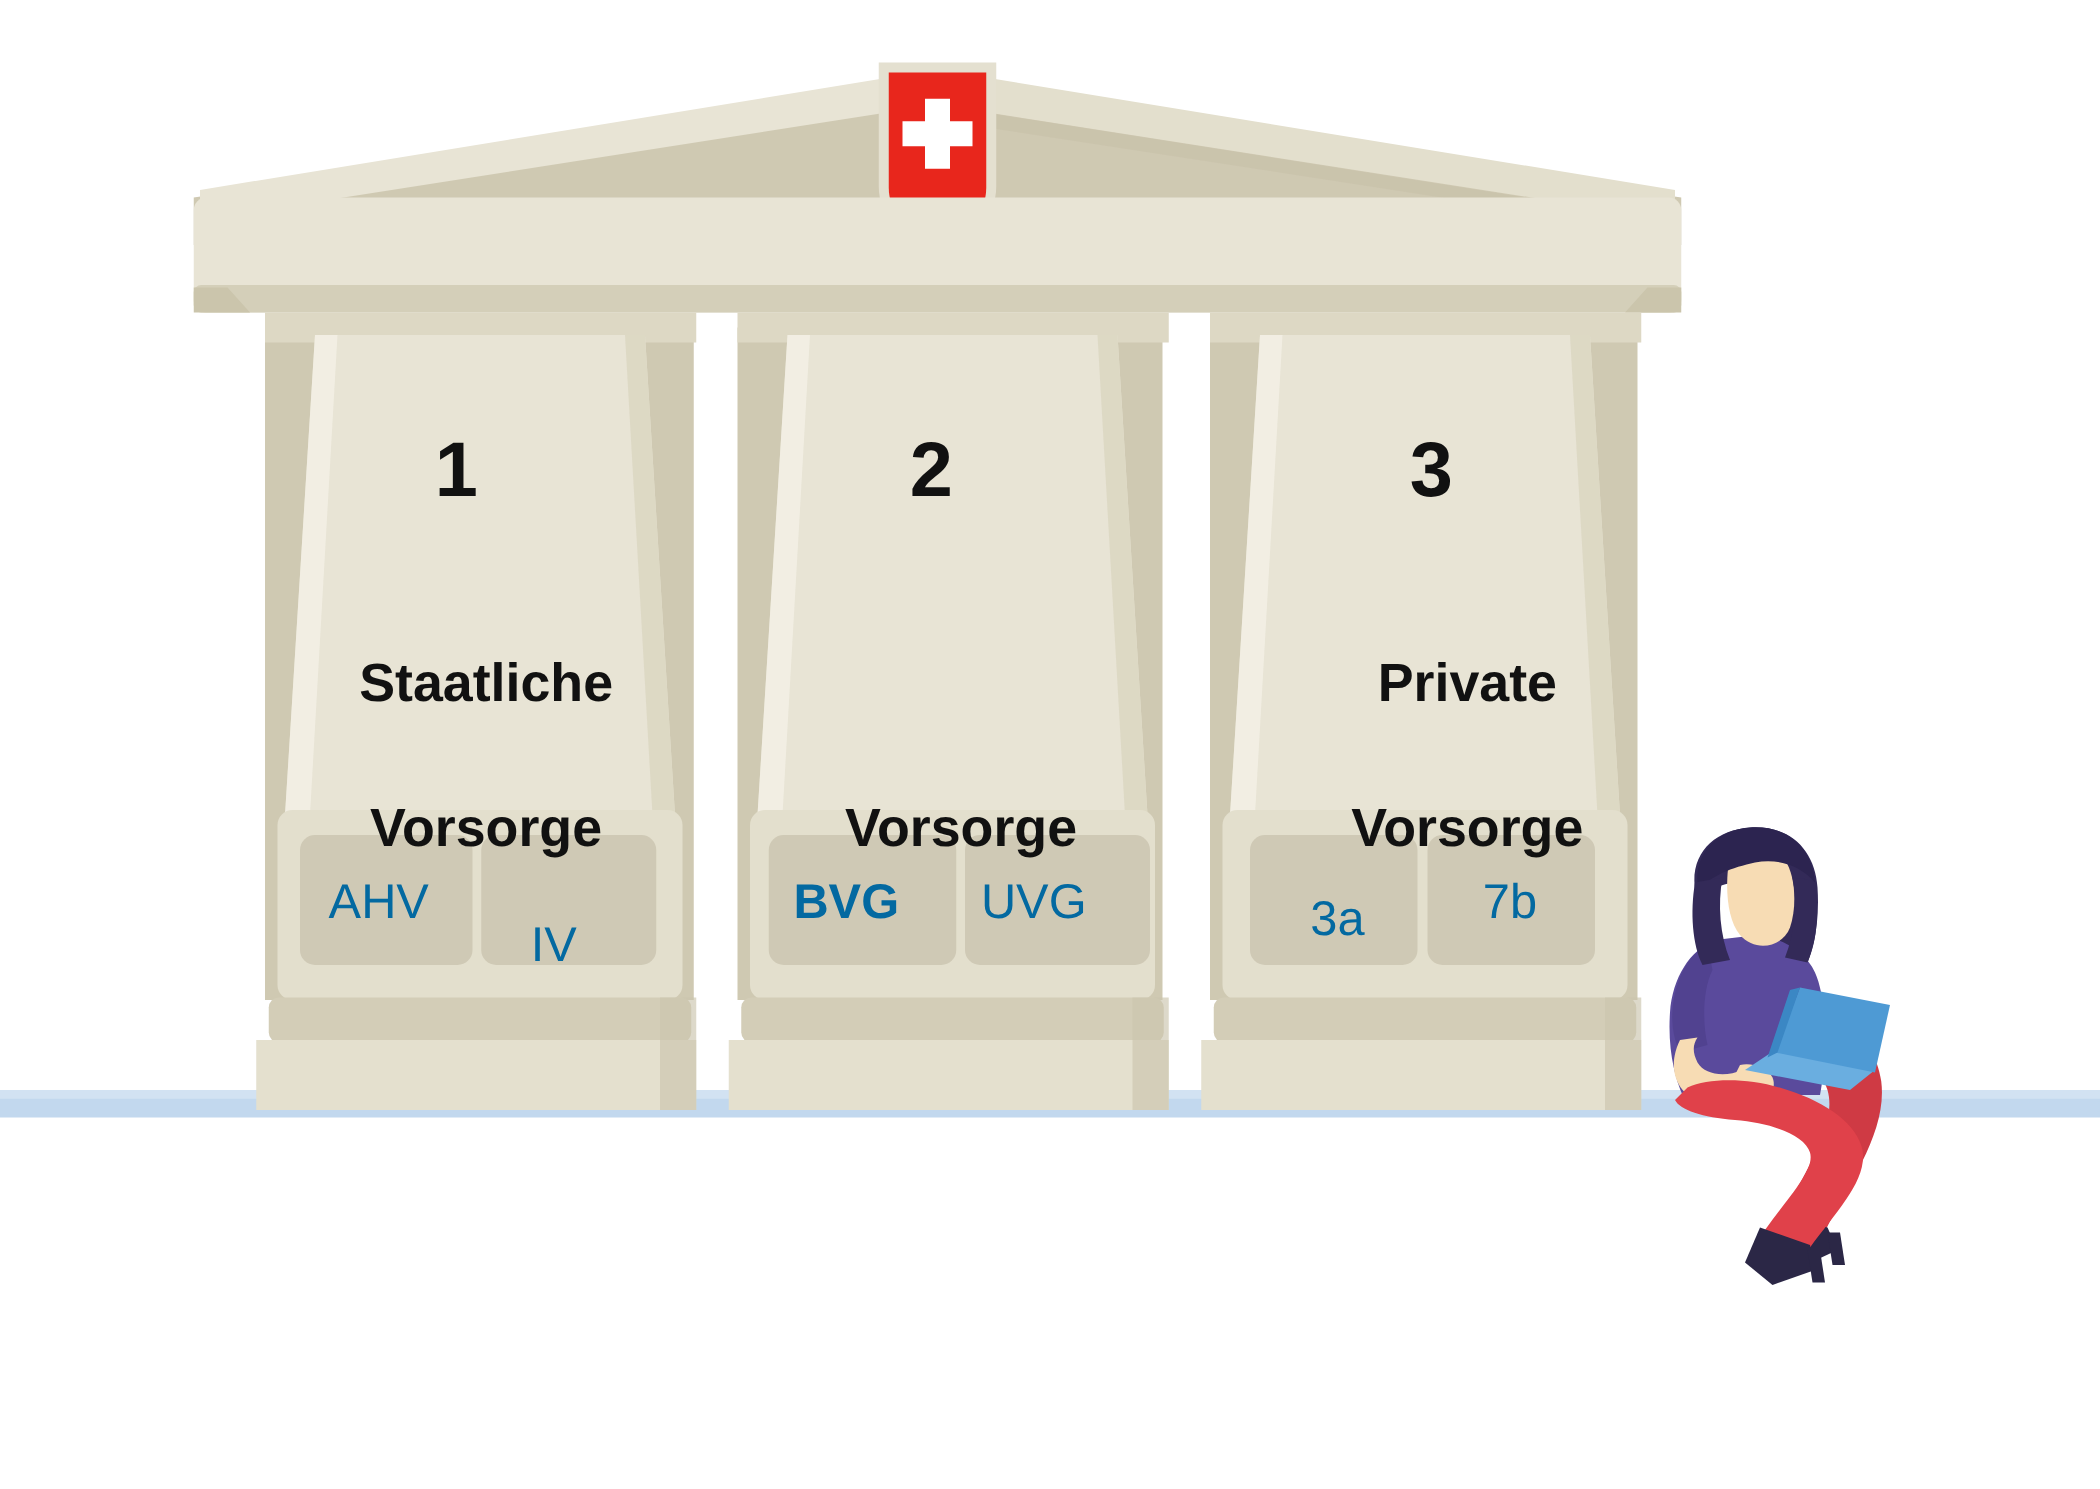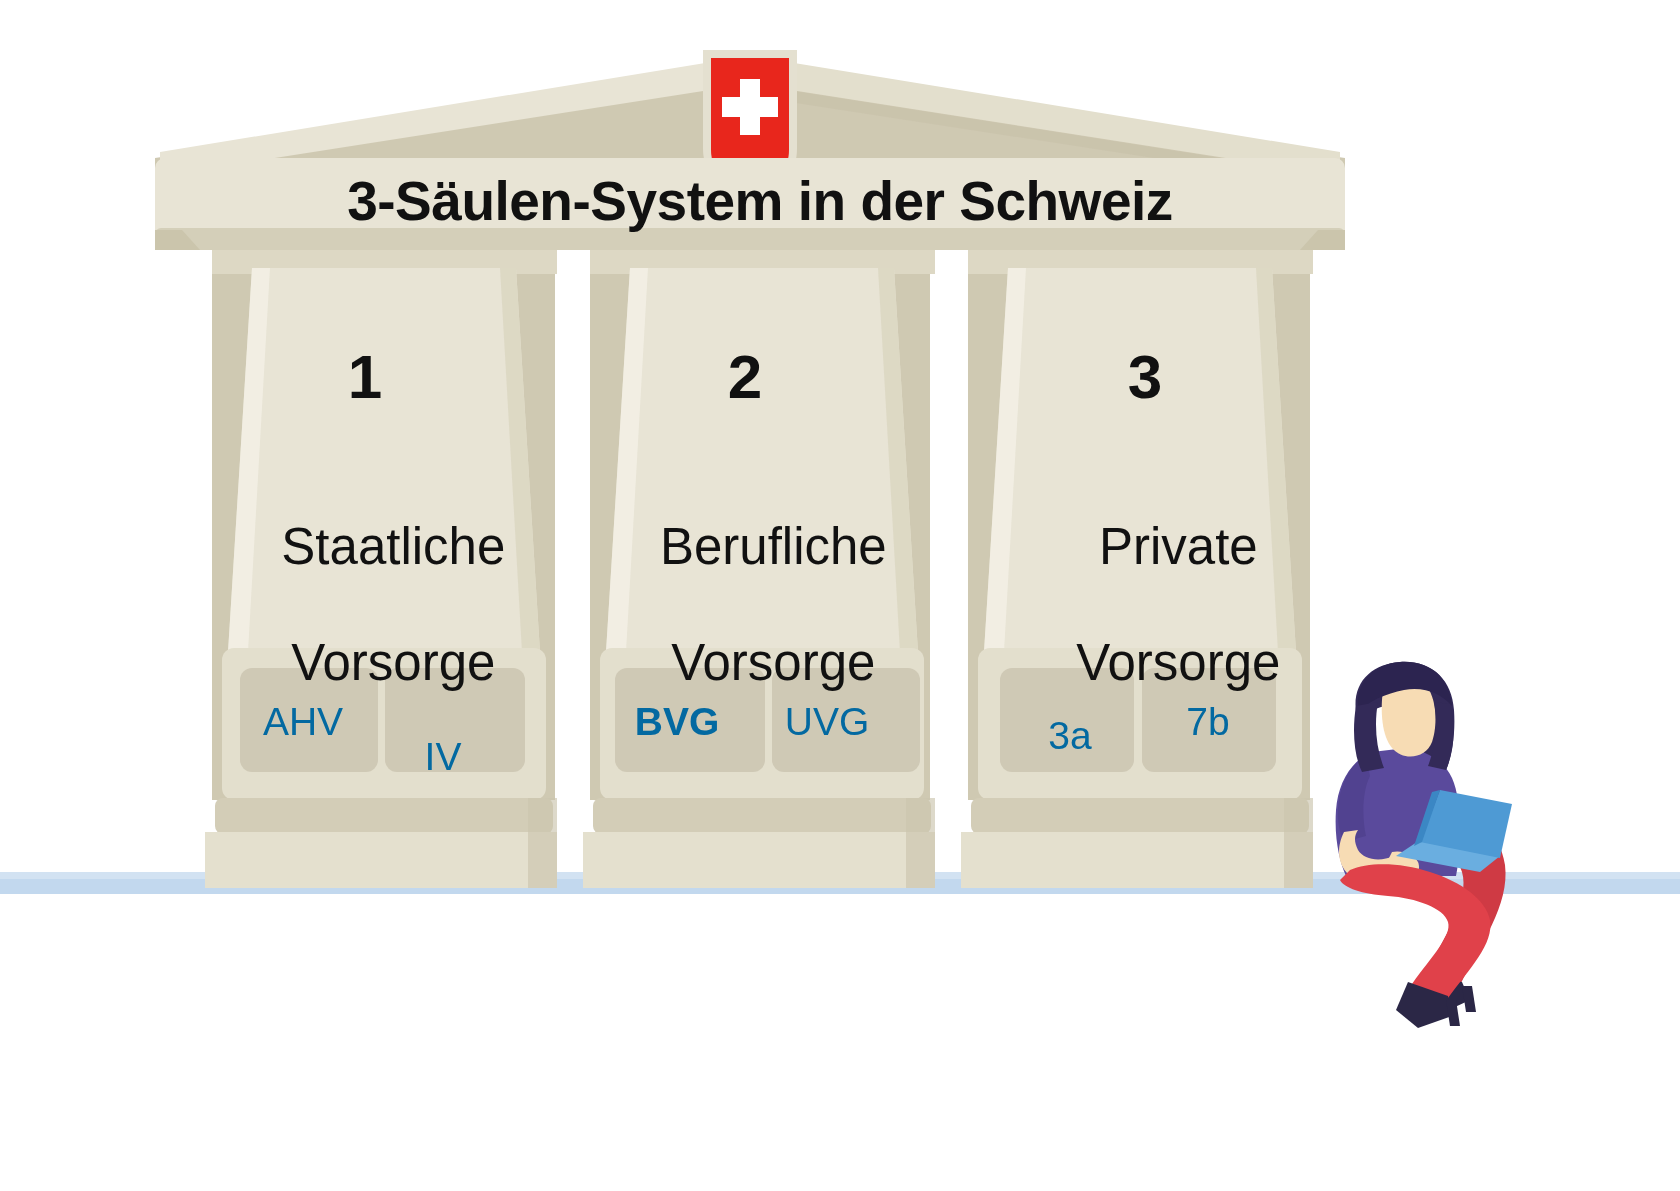--- a/index.html
+++ b/index.html
@@ -41,22 +41,22 @@
     font-weight: bold;
     letter-spacing: -0.5px;
     line-height: 62px;
   }
   .pillar-num {
     font-size: 62px;
     font-weight: bold;
     line-height: 66px;
   }
   .pillar-name {
-    font-size: 51px;
-    font-weight: normal;
+    font-size: 43px;
+    font-weight: bold;
     line-height: 58px;
   }
   .tag-label {
     font-size: 39px;
     font-weight: normal;
     line-height: 44px;
     color: #0369a1;
   }
   
   #p1-num   { left: 240px;  top: 344px; width: 250px; }
@@ -183,33 +183,32 @@
       <path d="M1408 982 L1448 996 L1452 1016 L1418 1028 L1396 1010 Z" fill="#2b2746"></path>
       <path d="M1446 1000 L1456 1000 L1460 1026 L1450 1026 Z" fill="#2b2746"></path>
 
       <path d="M1396 856 L1480 872 L1500 856 L1420 840 Z" fill="#6aaee0"></path>
 
       <path d="M1420 842 L1500 858 L1512 804 L1440 790 Z" fill="#4e9ad4"></path>
       <path d="M1414 846 L1422 842 L1440 790 L1432 792 Z" fill="#3b87c4"></path>
     </g>
   </svg>
 
-  <div class="txt" id="title-text">3-Säulen-System in der Schweiz</div>
 
   <div class="txt pillar-num" id="p1-num">1</div>
   <div class="txt pillar-name" id="p1-name">
     <span>Staatliche</span><br>
     <span>Vorsorge</span>
   </div>
   <div class="txt tag-label" id="p1-tag0">AHV</div>
   <div class="txt tag-label" id="p1-tag1">IV</div>
 
   <div class="txt pillar-num" id="p2-num">2</div>
   <div class="txt pillar-name" id="p2-name">
-    <span>Berufliche</span><br>
+    <br>
     <span>Vorsorge</span>
   </div>
   <div class="txt tag-label" id="p2-tag0">BVG</div>
   <div class="txt tag-label" id="p2-tag1">UVG</div>
 
   <div class="txt pillar-num" id="p3-num">3</div>
   <div class="txt pillar-name" id="p3-name">
     <span>Private</span><br>
     <span>Vorsorge</span>
   </div>

